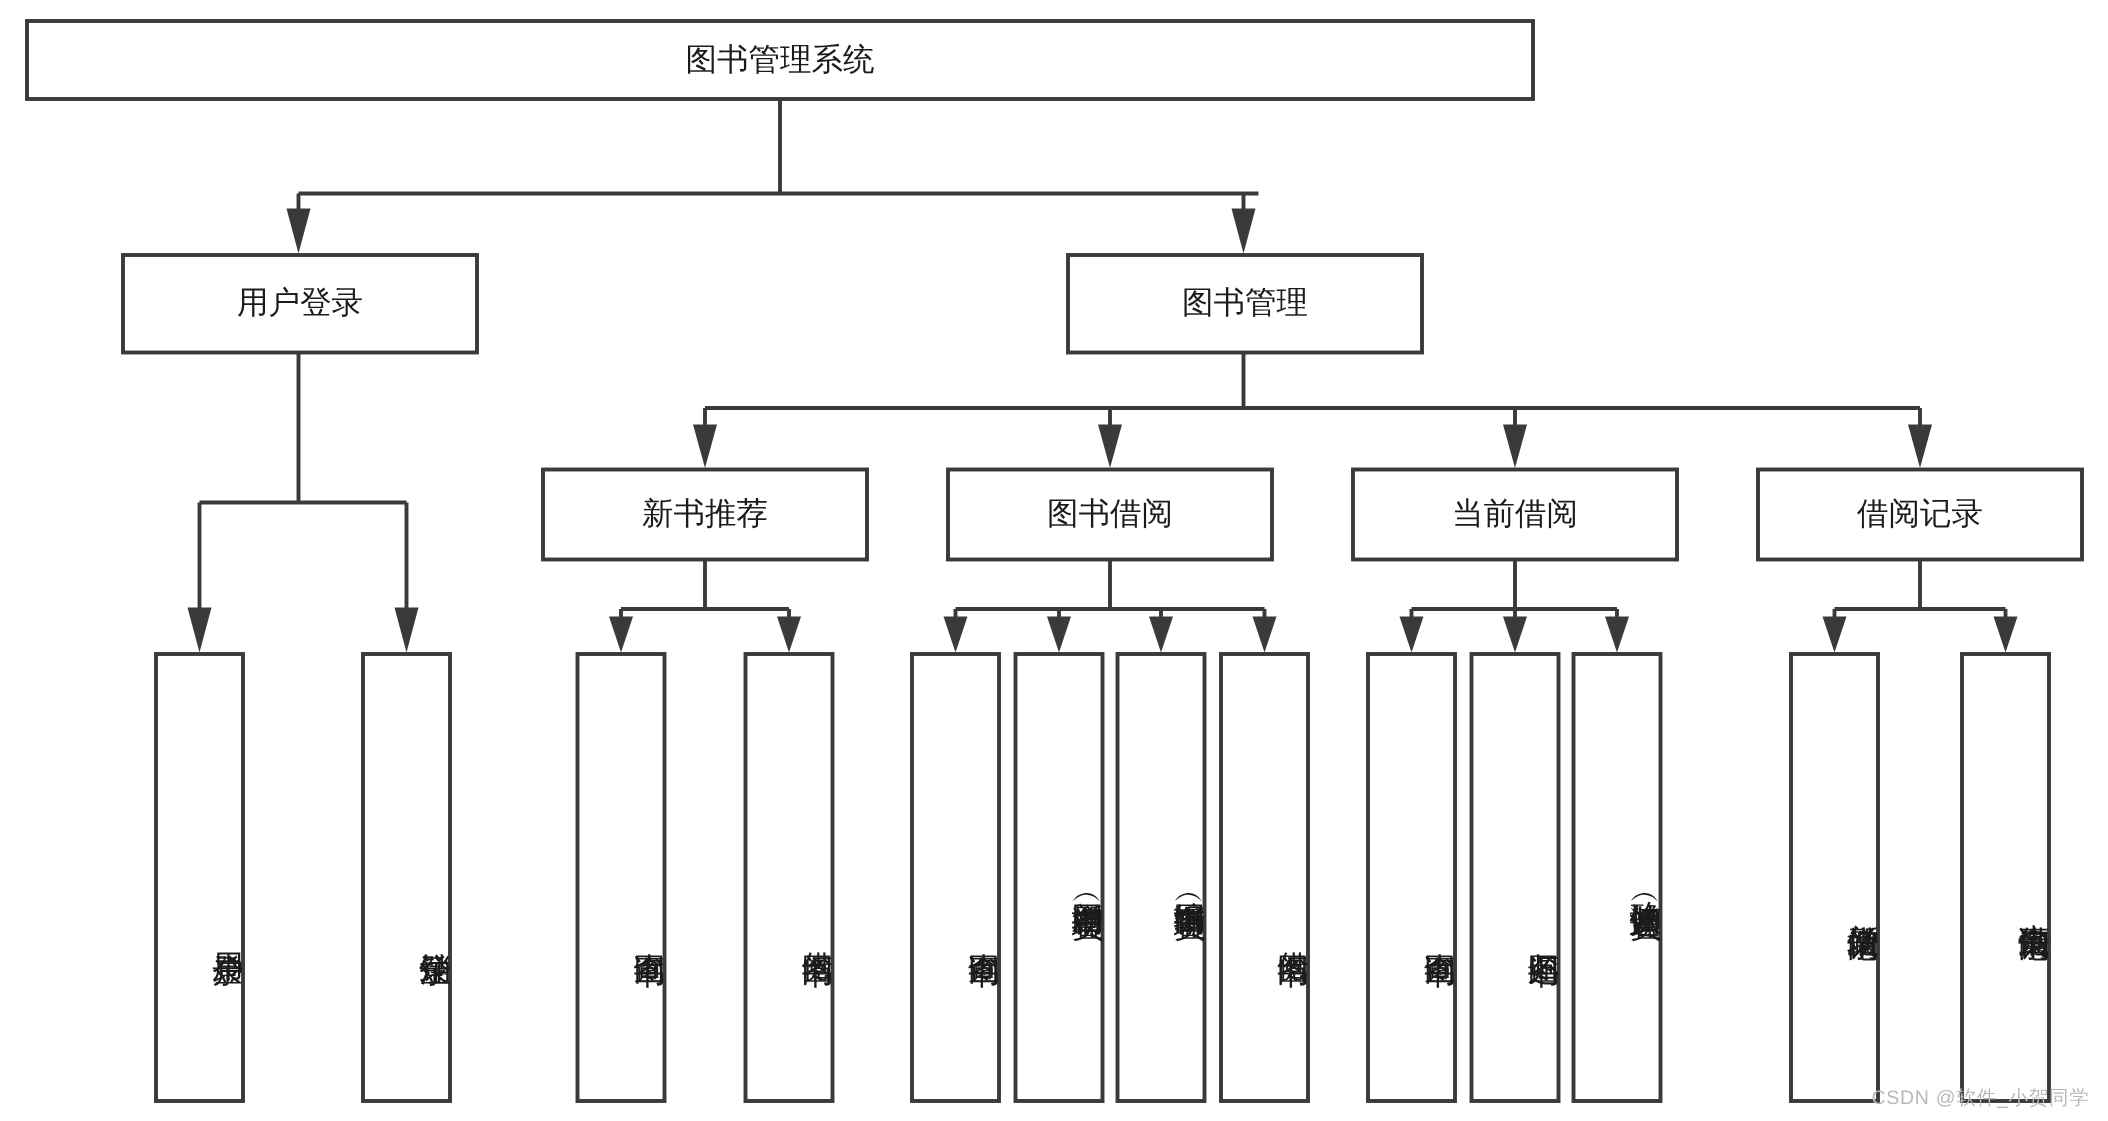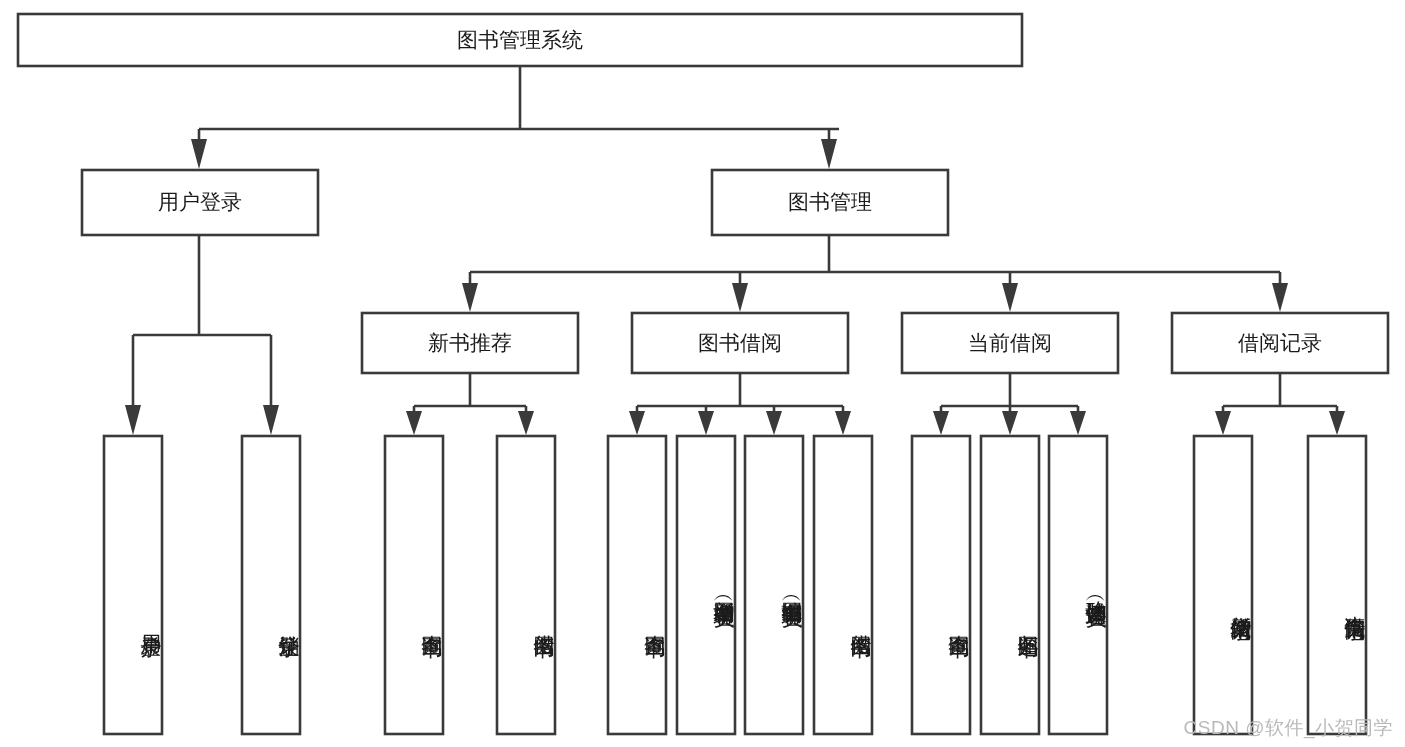--- a/index.html
+++ b/index.html
@@ -59,21 +59,21 @@
     color: #1b1b1b;
     letter-spacing: 1px;
     white-space: nowrap;
     pointer-events: none;
   }
   .watermark {
     position: absolute;
     right: 12px;
     bottom: 6px;
     font-family: "Liberation Sans", "DejaVu Sans", sans-serif;
-    font-size: 19px;
+    font-size: 13px;
     color: #b9b9b9;
     letter-spacing: 0.5px;
     user-select: none;
   }
 </style>
 </head>
 <body>
 
 <div id="diagram-root">
 

